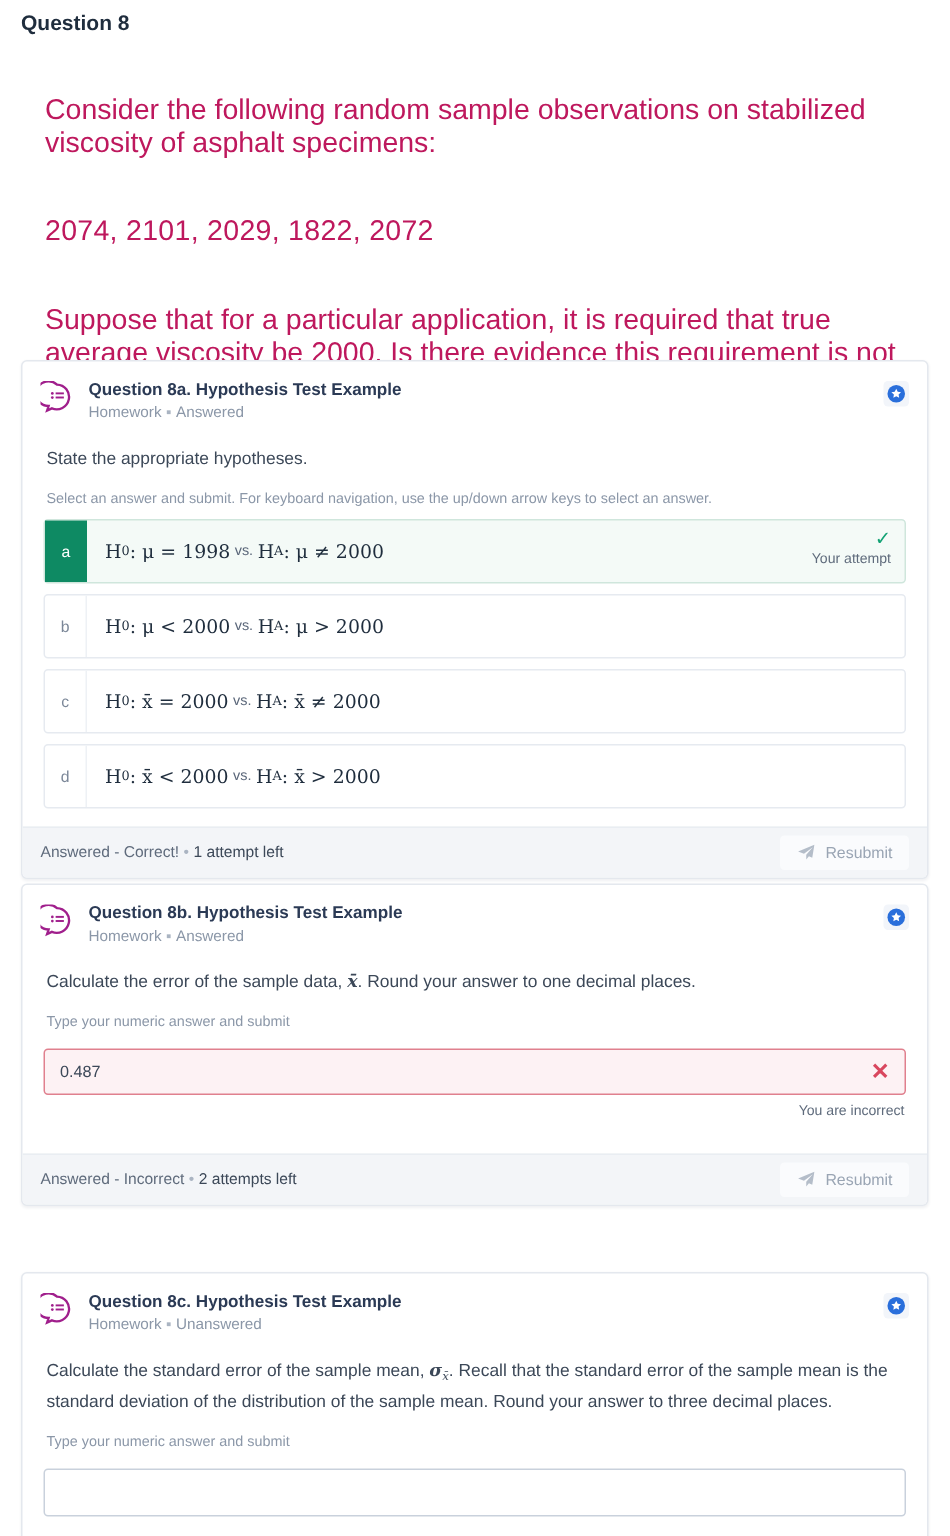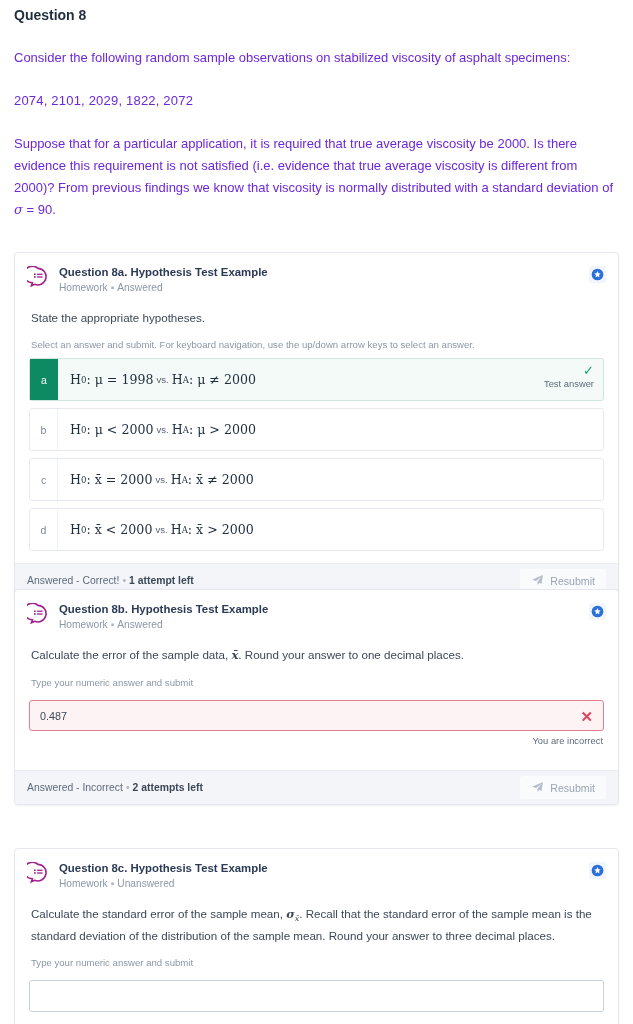--- a/index.html
+++ b/index.html
@@ -13,22 +13,22 @@
   }
   .page { width: 633px; height: 780px; position: relative; background:#fff; }
 
   
   .stem { padding: 0 14px; }
   .stem-title {
     font-size: 14px; font-weight: bold; color: #1f2d3d;
     margin: 0; padding-top: 4px; line-height: 22px;
   }
   .stem-p {
-    font-size: 13px; line-height: 22px; color: #6d28d9;
-    margin: 0; padding-top: 21px;
+    font-size: 19px; line-height: 22px; color: #be185d;
+    margin: 16px; padding-top: 21px;
   }
   .stem-p.data { letter-spacing: .2px; }
   .mathvar { font-style: italic; font-family: "DejaVu Serif", serif; }
 
   
   .card {
     position: absolute; left: 14px; width: 605px;
     background: #ffffff;
     border: 1px solid #e4e8ee;
     border-radius: 4px;
@@ -123,21 +123,21 @@
     padding: 4px 1px 0 0;
   }
 
   
   .foot {
     display: flex; align-items: center; justify-content: space-between;
     background: #f3f5f8; border-top: 1px solid #e9edf2;
     height: 34px; padding: 0 12px; margin-top: 12px;
   }
   .foot-status { font-size: 10.4px; color: #5f6b7c; }
-  .foot-status b { color: #3c4858; font-weight: bold; }
+  .foot-status b { color: #3c4858; font-weight: normal; }
   .foot-btn {
     display: flex; align-items: center; gap: 6px;
     background: #fafbfd; border-radius: 3px;
     padding: 5px 11px; font-size: 10.6px; color: #9aa5b4;
   }
   .foot.primary {
     background: #2a6fdb; border-top: none; height: 39px; margin-top: 0;
     padding: 0 12px;
     flex-direction: column;
   }
@@ -151,21 +151,21 @@
 
 <div class="page">
 
   <div class="stem">
     <div class="stem-title">Question 8</div>
     <div class="stem-p">Consider the following random sample observations on stabilized viscosity of asphalt specimens:</div>
     <div class="stem-p data">2074, 2101, 2029, 1822, 2072</div>
     <div class="stem-p"><span>Suppose that for a particular application, it is required that true average viscosity be 2000. Is there evidence this requirement is not satisfied (i.e. evidence that true average viscosity is different from 2000)? From previous findings we know that viscosity is normally distributed with a standard deviation of </span><span class="mathvar">σ</span><span> = 90.</span></div>
   </div>
 
-  <div class="card" style="top:252px;">
+  <div class="card" style="top:240px;">
     <div class="card-head">
       <span class="q-icon">
         <svg viewBox="0 0 24 24" width="22" height="22">
           <path d="M12 2.6a9 9 0 1 0-6.1 15.6l-1.1 3.3 3.5-1.6A9 9 0 1 0 12 2.6z" fill="none" stroke="#a01f8c" stroke-width="1.7"></path>
           <circle cx="8.6" cy="9" r="1" fill="#a01f8c"></circle>
           <circle cx="8.6" cy="12" r="1" fill="#a01f8c"></circle>
           <rect x="11" y="8.3" width="6" height="1.4" fill="#a01f8c"></rect>
           <rect x="11" y="11.3" width="6" height="1.4" fill="#a01f8c"></rect>
         </svg>
       </span>
@@ -192,21 +192,21 @@
             <span>H</span>
             <sub>0</sub>
             <span> : μ = 1998</span>
             <span class="vs">vs.</span>
             <span>H</span>
             <sub>A</sub>
             <span> : μ ≠ 2000</span>
           </div>
         <div class="your-answer">
           <span class="check">✓</span>
-          <span class="ya-label">Test answer</span>
+          <span class="ya-label">Your attempt</span>
         </div>
       </div>
 
       <div class="option">
         <div class="opt-letter">b</div>
         <div class="opt-body">
             <span>H</span>
             <sub>0</sub>
             <span> : μ &lt; 2000</span>
             <span class="vs">vs.</span>

